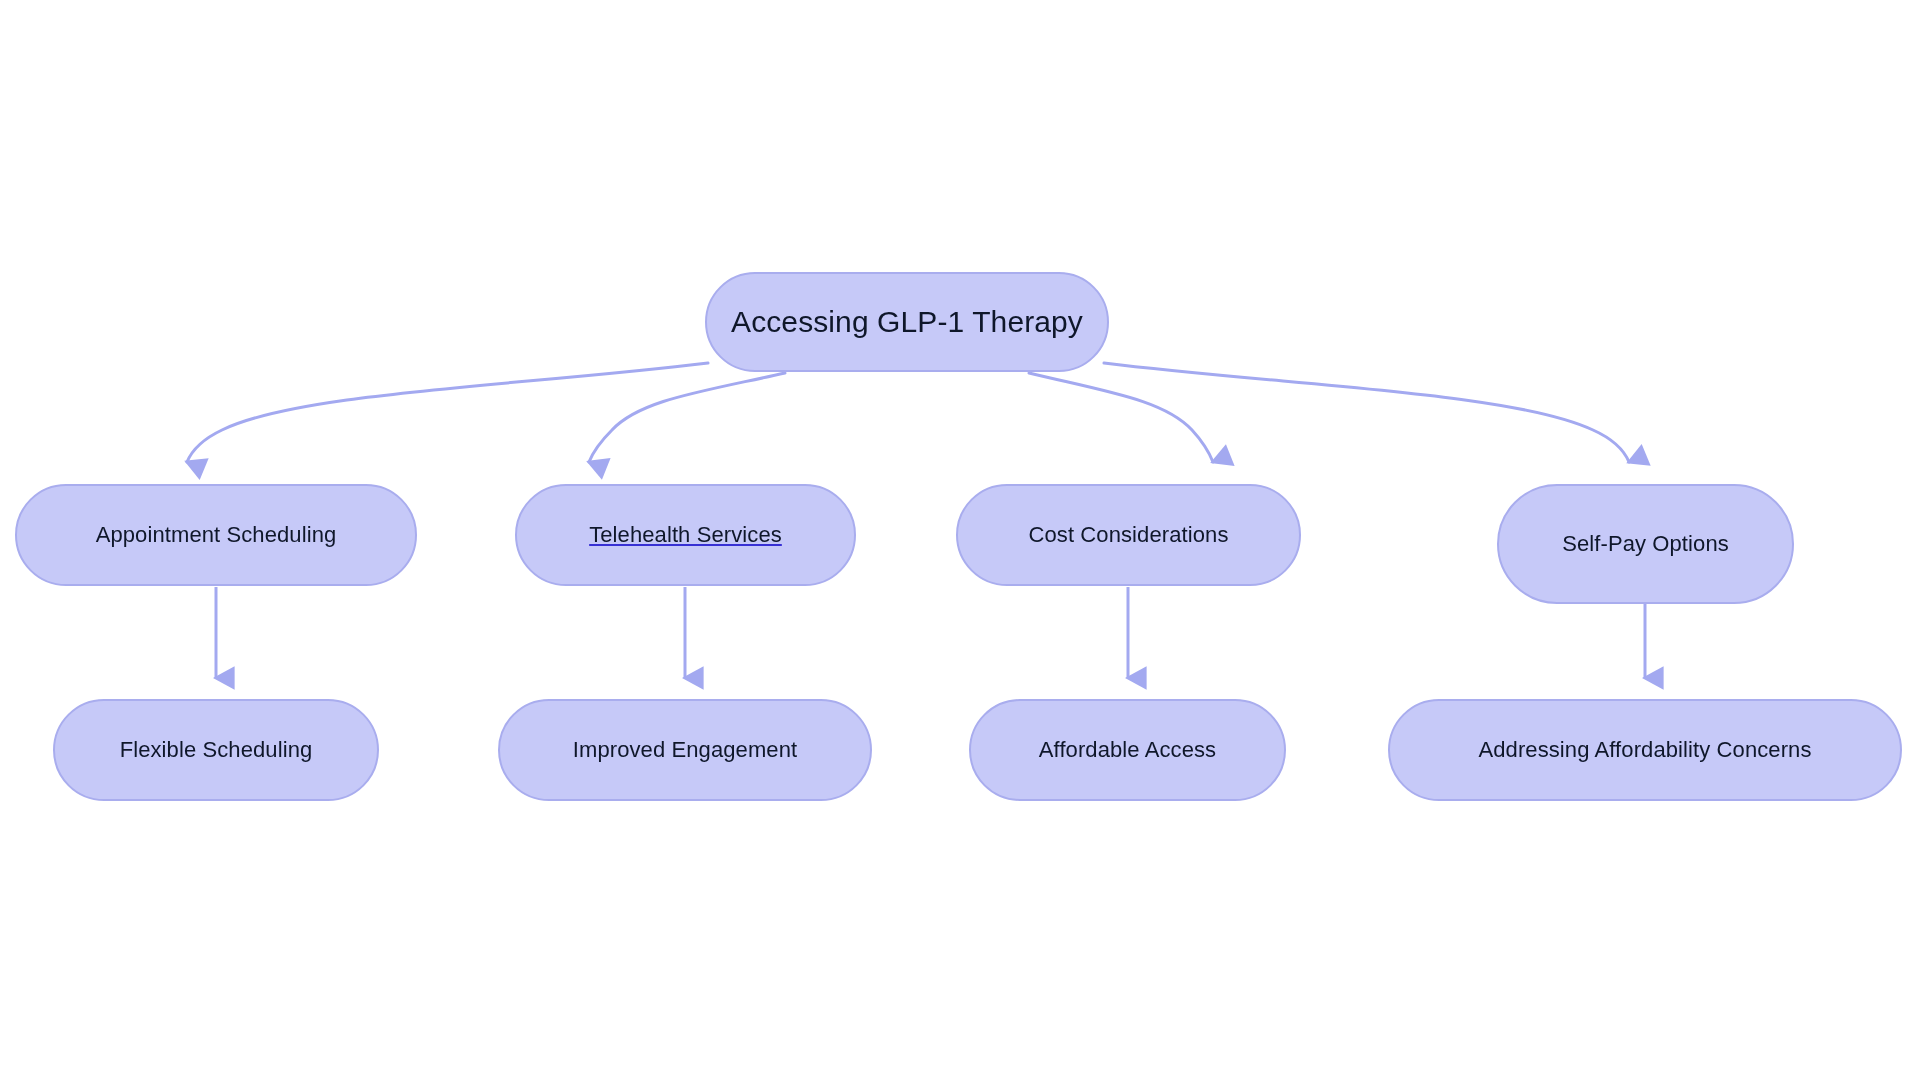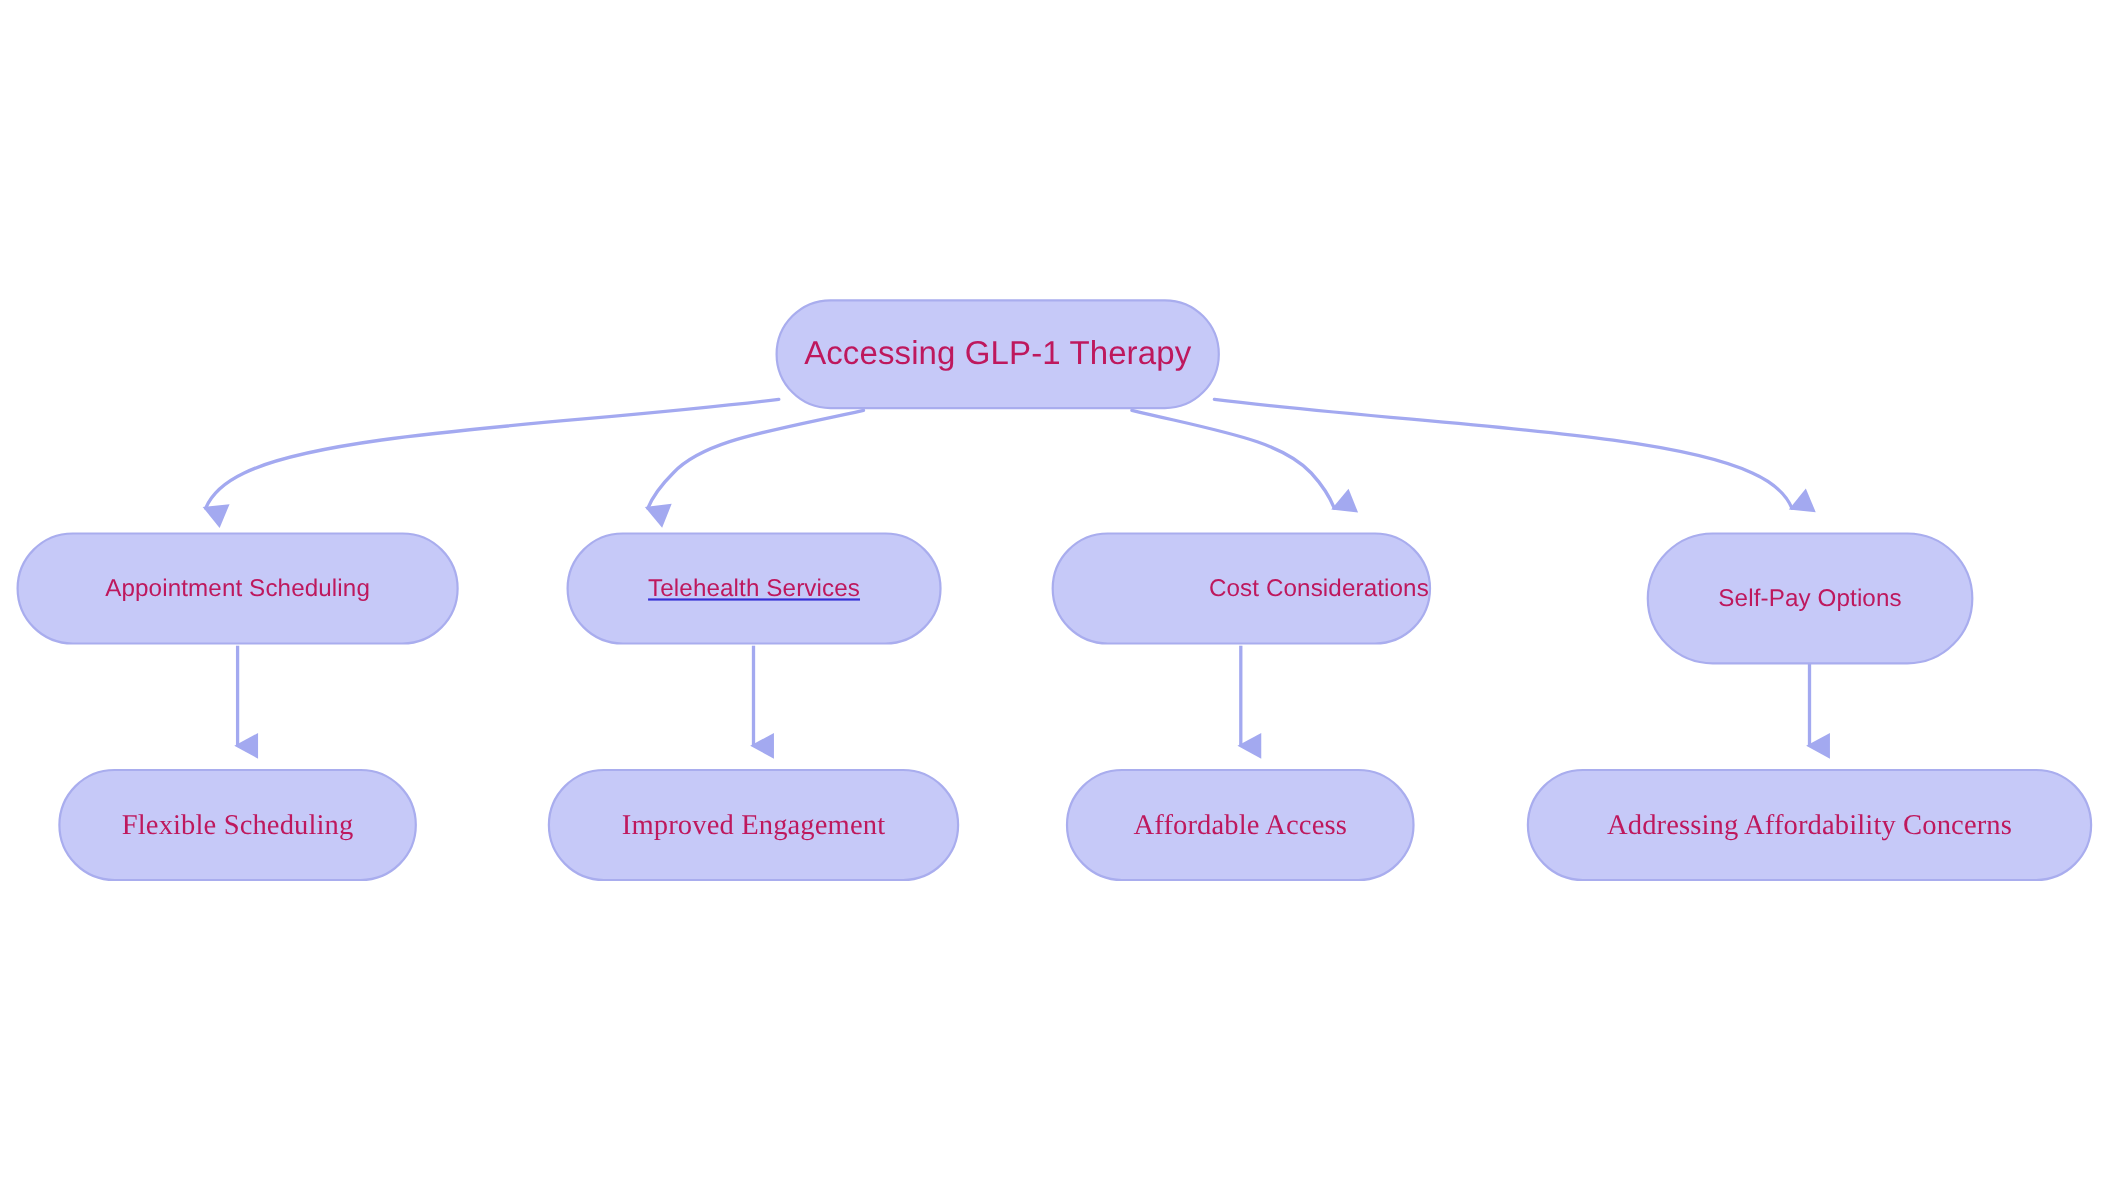--- a/index.html
+++ b/index.html
@@ -39,25 +39,25 @@
     border: 2px solid #a9adee;
     border-radius: 999px;
     color: #3730d4;
     text-align: center;
     white-space: nowrap;
     letter-spacing: 0.1px;
   }
   .node-label {
     display: block;
     line-height: 1;
-    color: #be185d;
+    color: #0f172a;
   }
   .node.level-0 { font-size: 30px; }
   .node.level-1 { font-size: 22px; }
-  .node.level-2 { font-size: 26px; font-family: Liberation Serif, serif; }
+  .node.level-2 { font-size: 22px; }
 </style>
 </head>
 <body>
 
 <div id="diagram-root">
 
   <svg id="edge-layer" viewBox="0 0 1920 1083" width="1920" height="1083" xmlns="http://www.w3.org/2000/svg">
     <defs>
       <marker id="arrow" markerWidth="9" markerHeight="9" refX="4.5" refY="7.6" orient="auto" markerUnits="strokeWidth">
         <path d="M 0.6 1.4 L 8.4 1.4 L 4.5 8.6 Z" fill="#a3a9f0"></path>
@@ -86,21 +86,21 @@
   </div>
 
   <div class="node level-1" style="left:15px; top:484px; width:402px; height:102px;">
     <span class="node-label">Appointment Scheduling</span>
   </div>
 
   <div class="node level-1" style="left:515px; top:484px; width:341px; height:102px;text-decoration:underline;">
     <span class="node-label">Telehealth Services</span>
   </div>
 
-  <div class="node level-1" style="left:956px; top:484px; width:345px; height:102px;justify-content:flex-end;">
+  <div class="node level-1" style="left:956px; top:484px; width:345px; height:102px;">
     <span class="node-label">Cost Considerations</span>
   </div>
 
   <div class="node level-1" style="left:1497px; top:484px; width:297px; height:120px;">
     <span class="node-label">Self-Pay Options</span>
   </div>
 
   <div class="node level-2" style="left:53px; top:699px; width:326px; height:102px;">
     <span class="node-label">Flexible Scheduling</span>
   </div>

